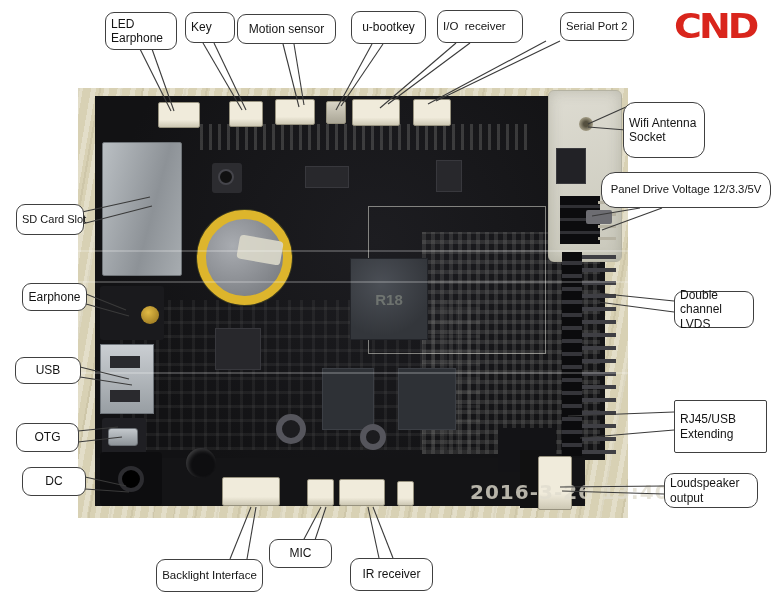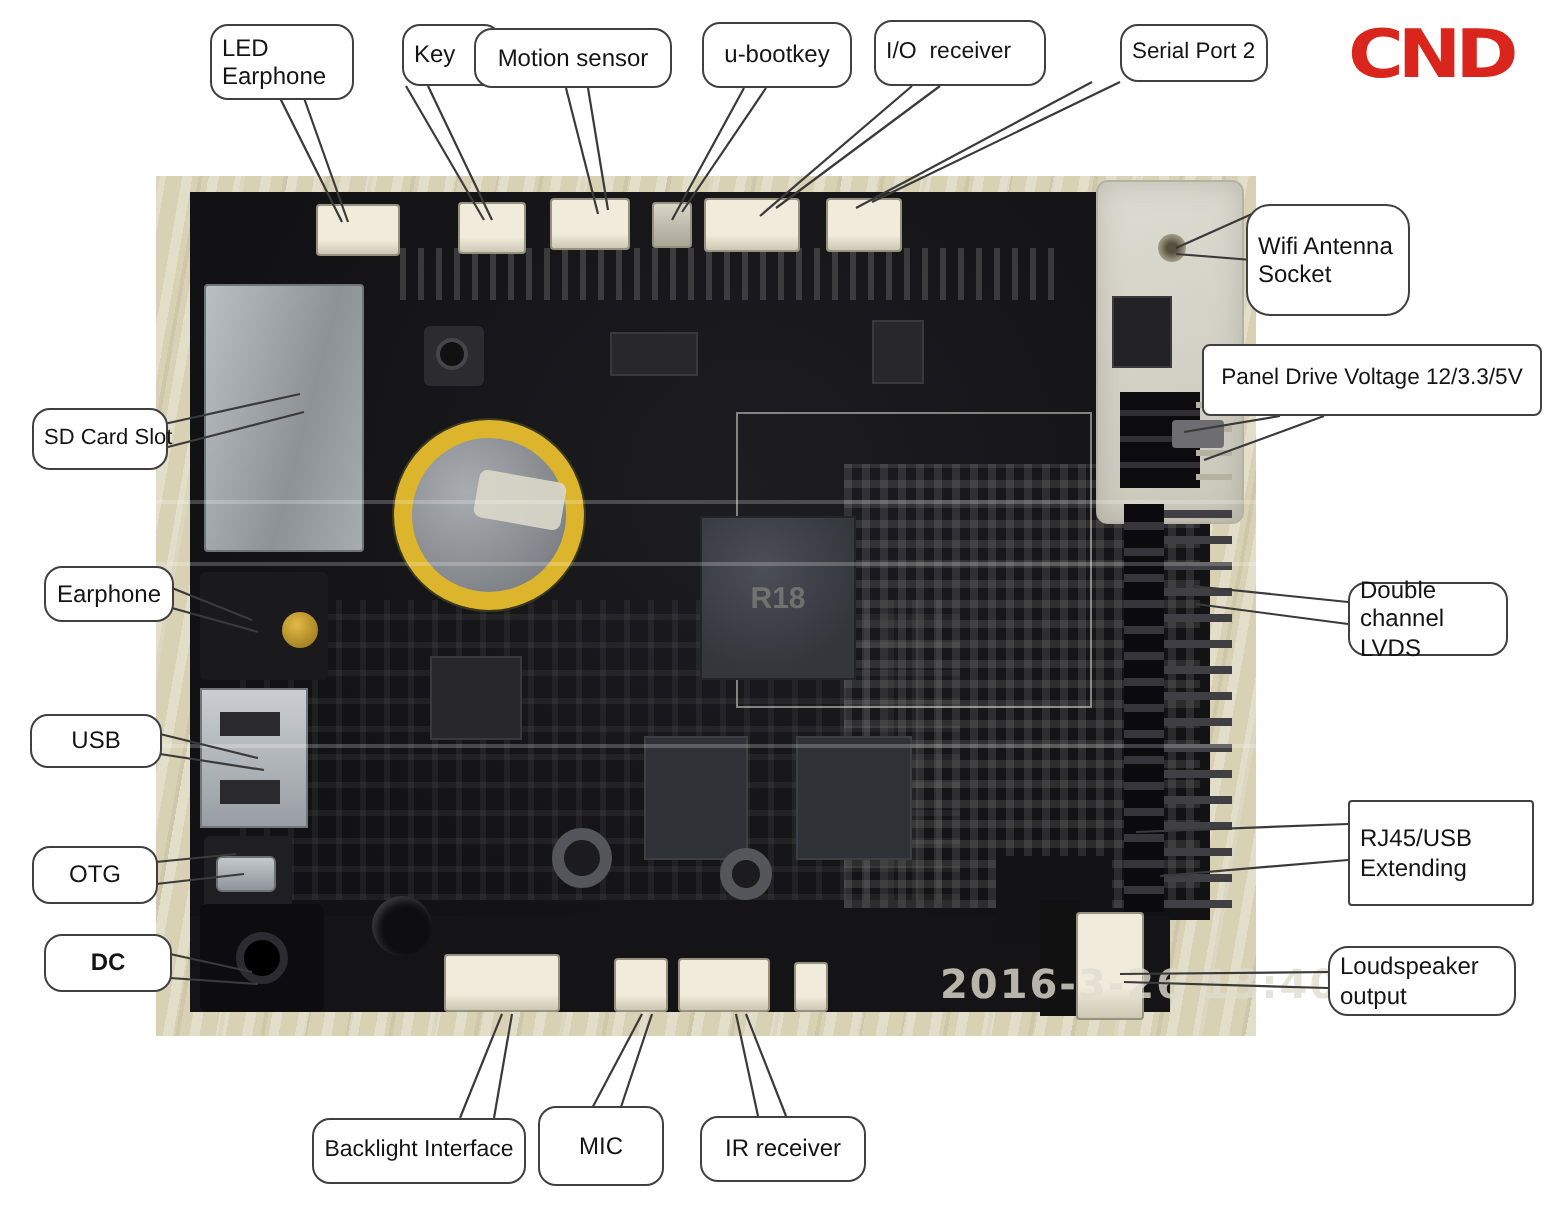--- a/index.html
+++ b/index.html
@@ -120,41 +120,41 @@
   .logo{left:674px;top:4px;width:95px;height:46px;color:#d9251c;
     font:bold 38px/46px "DejaVu Sans",sans-serif;letter-spacing:-3px;transform:scaleY(.88);}
 
   
   .callout{position:absolute;box-sizing:border-box;background:#fff;border:1.3px solid #404040;
     border-radius:9px;display:flex;align-items:center;padding:2px 5px;color:#141414;
     font:12px/1.18 "Liberation Sans",sans-serif;z-index:30;}
   .callout span{white-space:pre-wrap;}
   .ctr{justify-content:center;text-align:center;}
   .co-led{left:105px;top:12px;width:72px;height:38px;}
-  .co-key{left:185px;top:12px;width:50px;height:31px;margin-left:16px;}
+  .co-key{left:185px;top:12px;width:50px;height:31px;}
   .co-motion{left:237px;top:14px;width:99px;height:30px;}
   .co-uboot{left:351px;top:11px;width:75px;height:33px;}
   .co-io{left:437px;top:10px;width:86px;height:33px;font-size:11.5px;}
   .co-serial{left:560px;top:12px;width:74px;height:29px;font-size:11.2px;}
   .co-serial span{white-space:nowrap;}
   .co-wifi{left:623px;top:102px;width:82px;height:56px;border-radius:12px;}
-  .co-panel{left:601px;top:172px;width:170px;height:36px;border-radius:4px;font-size:11.3px;}
+  .co-panel{left:601px;top:172px;width:170px;height:36px;border-radius:14px;font-size:11.3px;}
   .co-panel span{white-space:nowrap;}
   .co-lvds{left:674px;top:291px;width:80px;height:37px;}
   .co-rj45{left:674px;top:400px;width:93px;height:53px;border-radius:2px;}
   .co-loud{left:664px;top:473px;width:94px;height:35px;border-radius:10px;}
   .co-sd{left:16px;top:204px;width:68px;height:31px;font-size:11px;}
   .co-sd span{white-space:nowrap;}
   .co-ear{left:22px;top:283px;width:65px;height:28px;}
   .co-usb{left:15px;top:357px;width:66px;height:27px;}
   .co-otg{left:16px;top:423px;width:63px;height:29px;}
-  .co-dc{left:22px;top:467px;width:64px;height:29px;font-weight:bold;}
+  .co-dc{left:22px;top:467px;width:64px;height:29px;}
   .co-backlight{left:156px;top:559px;width:107px;height:33px;font-size:11.5px;}
   .co-backlight span{white-space:nowrap;}
-  .co-mic{left:269px;top:553px;width:63px;height:40px;}
+  .co-mic{left:269px;top:539px;width:63px;height:29px;}
   .co-ir{left:350px;top:558px;width:83px;height:33px;text-align:center;}
 
   .leaders{position:absolute;left:0;top:0;z-index:25;pointer-events:none;}
   .leaders line{stroke:#3a3a3a;stroke-width:1.1;}
 </style>
 </head>
 <body>
 
 <div class="stage">
 

